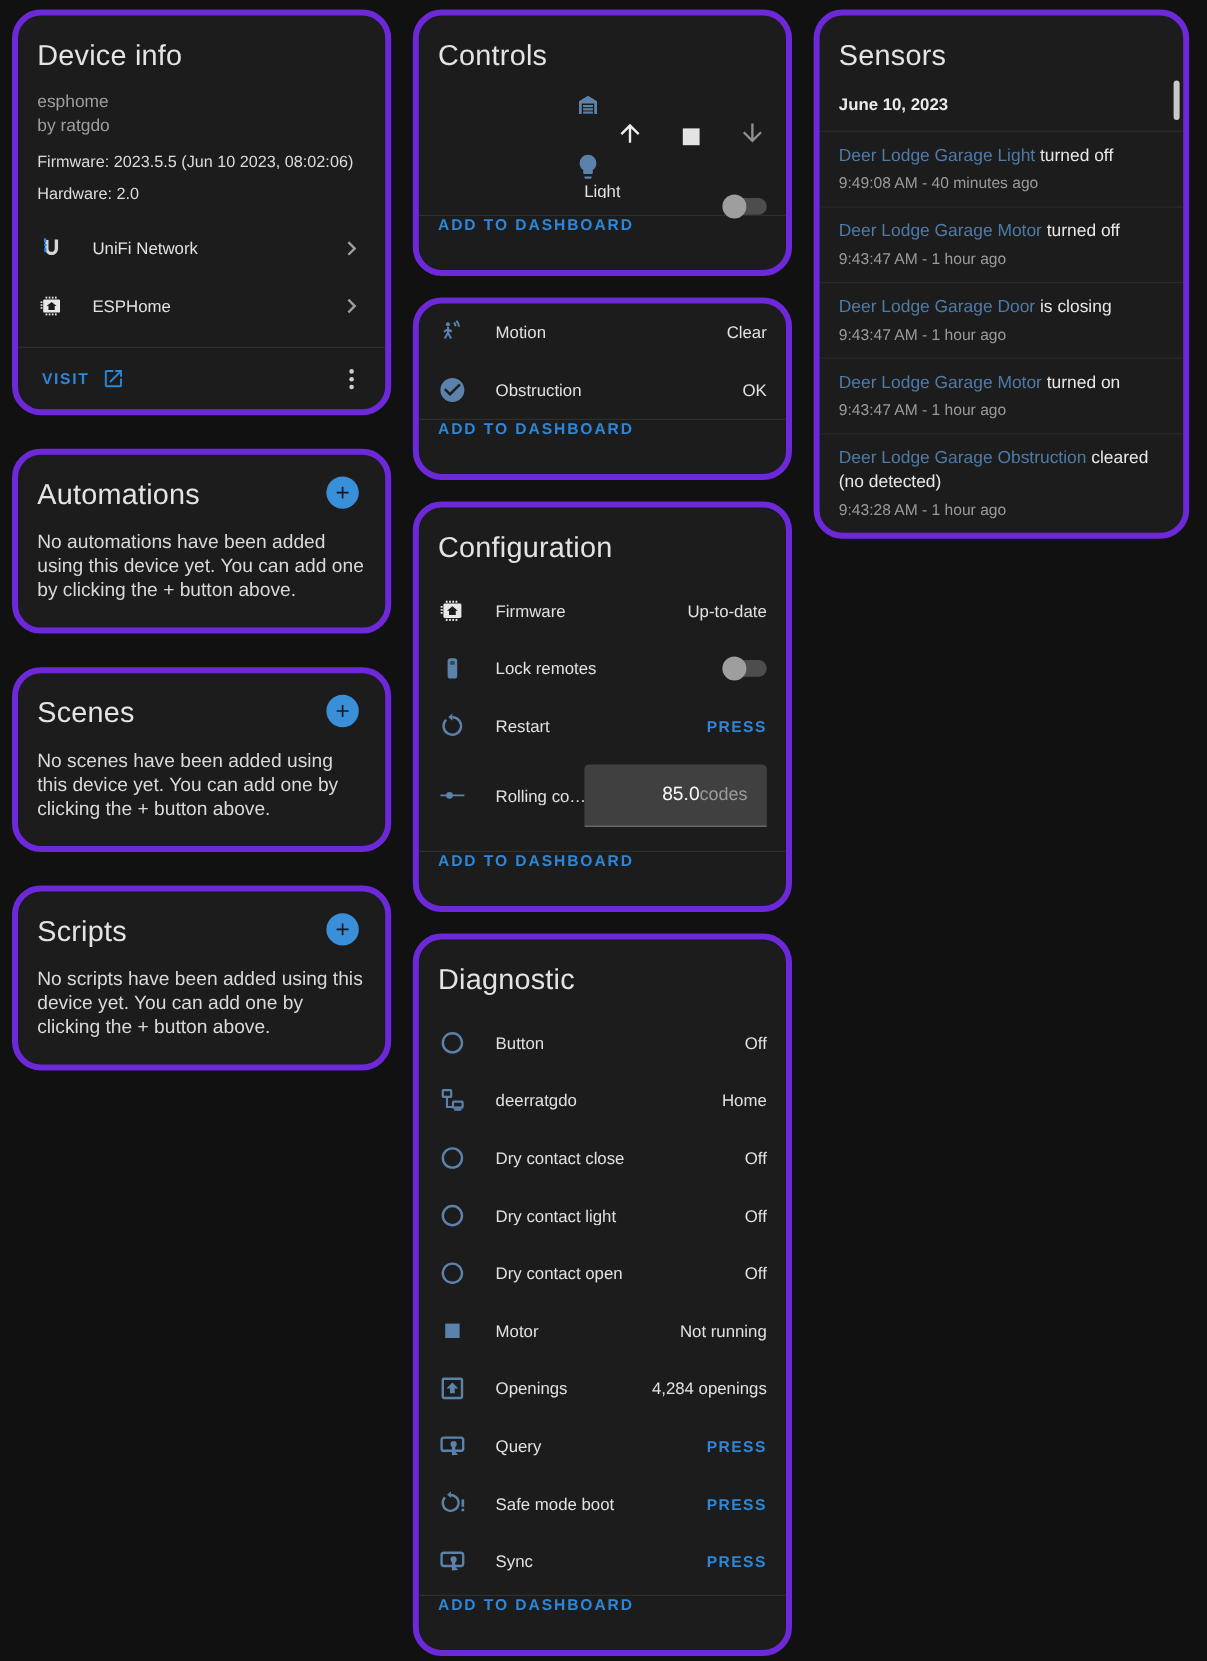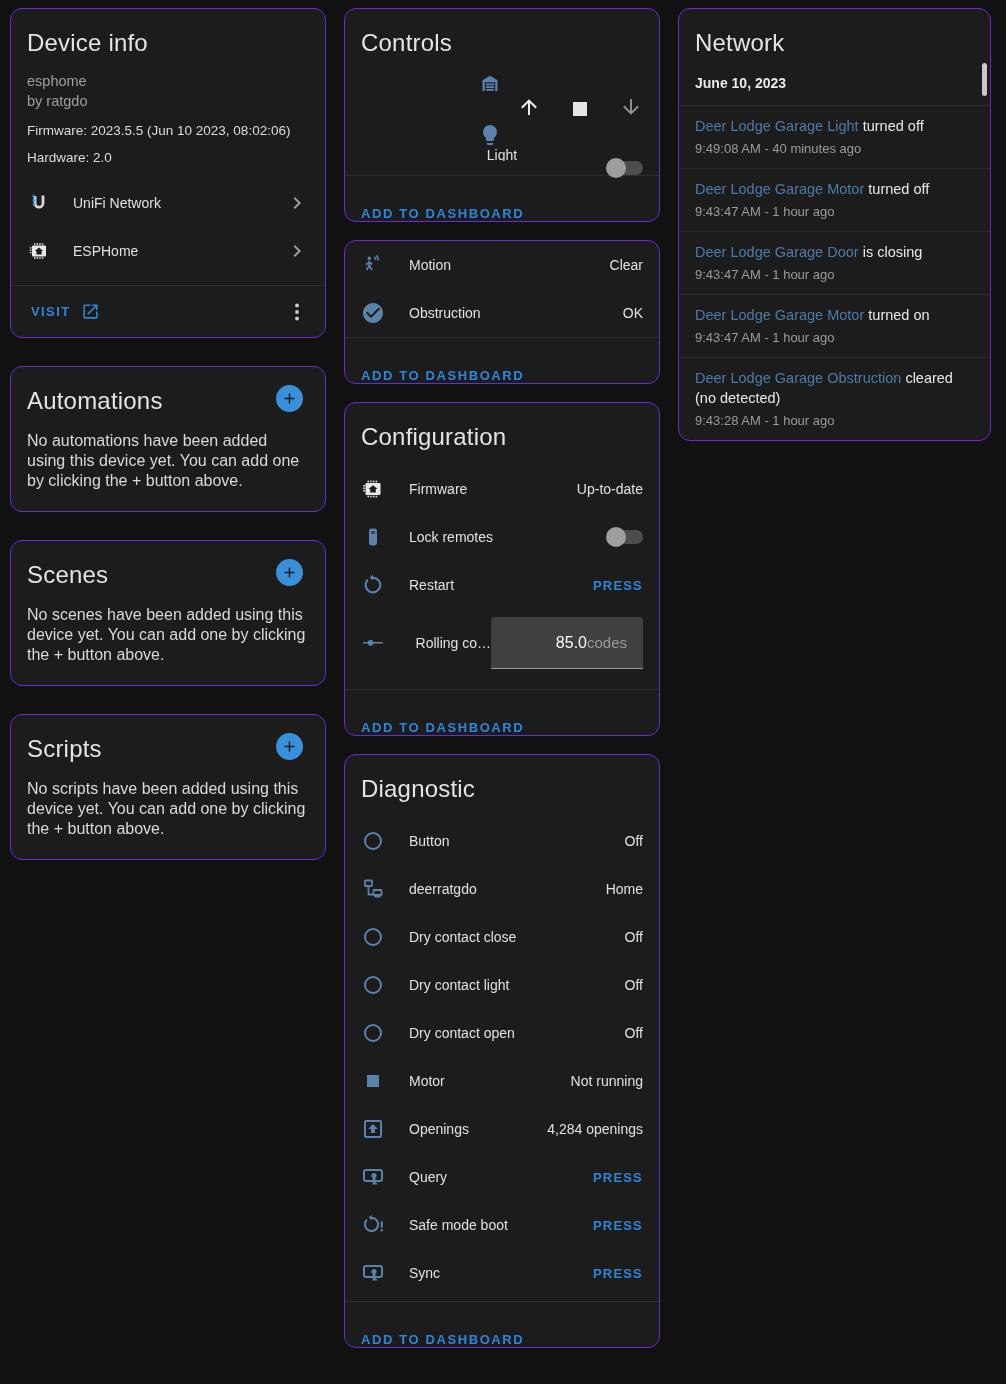--- a/index.html
+++ b/index.html
@@ -11,42 +11,42 @@
     position:relative;
     overflow:hidden;
   }
   .col { position:absolute; top:8px; }
   .col1 { left:10px;  width:316px; }
   .col2 { left:344px; width:316px; }
   .col3 { left:678px; width:313px; }
 
   .card {
     background:#1c1c1c;
-    border:1px solid #6d28d9;
-    border-radius:12px;
+    border:5px solid #6d28d9;
+    border-radius:24px;
     overflow:hidden;
   }
   .col1 .card { margin-bottom:28px; }
   .col2 .card { margin-bottom:18px; }
 
   .card h2 {
     font-size:24px; font-weight:400; color:#e4e4e4;
     padding:20px 16px 14px 16px; letter-spacing:.2px;
   }
 
   
   .row { display:flex; align-items:center; padding:0 16px; height:48px; }
   .row.tall { height:52px;flex-direction:column; }
   .icon24 { width:24px; height:24px; flex:none; margin-right:24px; color:#5b82ab; display:flex; align-items:center; justify-content:center; }
   .icon24 svg { width:24px; height:24px; }
   .row .label { flex:1; font-size:14px; color:#e1e1e1; white-space:nowrap; overflow:hidden; }
   .row .value { font-size:14px; color:#e1e1e1; white-space:nowrap; }
   .press { color:#2d87d8; font-weight:700; font-size:13px; letter-spacing:1.2px; }
 
-  .add-row { border-top:1px solid #2e2e2e; height:46px; display:flex; align-items:flex-end; padding:0 16px; }
+  .add-row { border-top:1px solid #2e2e2e; height:46px; display:flex; align-items:flex-start; padding:0 16px; }
   .add-btn { color:#2d87d8; font-weight:700; font-size:13px; letter-spacing:1.6px; cursor:pointer; background:none; border:none; font-family:inherit; }
 
   
   .toggle { position:relative; width:34px; height:14px; background:#4d4d4d; border-radius:7px; margin-left:auto; flex:none; cursor:pointer; }
   .toggle .knob { position:absolute; left:-3px; top:-3px; width:20px; height:20px; border-radius:50%; background:#9e9e9e; }
 
   
   .door-btns { display:flex; align-items:center; gap:27px; margin-left:auto; }
   .door-btns svg { width:24px; height:24px; }
   .stop-sq { width:14px; height:14px; background:#e4e4e4; margin:0 5px; }
@@ -461,21 +461,21 @@
 
     <div class="add-row" style="margin-top:4px;">
       <button class="add-btn">ADD TO DASHBOARD</button>
     </div>
   </div>
 
 </div>
 
 <div class="col col3">
   <div class="card" style="position:relative;">
-    <h2>Network</h2>
+    <h2>Sensors</h2>
     <div class="lb-date">June 10, 2023</div>
 
     <div class="lb-entry">
       <span class="lb-entity">Deer Lodge Garage Light</span>
       <span class="lb-event">turned off</span>
       <div class="lb-time">9:49:08 AM - 40 minutes ago</div>
     </div>
     <div class="lb-entry">
       <span class="lb-entity">Deer Lodge Garage Motor</span>
       <span class="lb-event">turned off</span>

